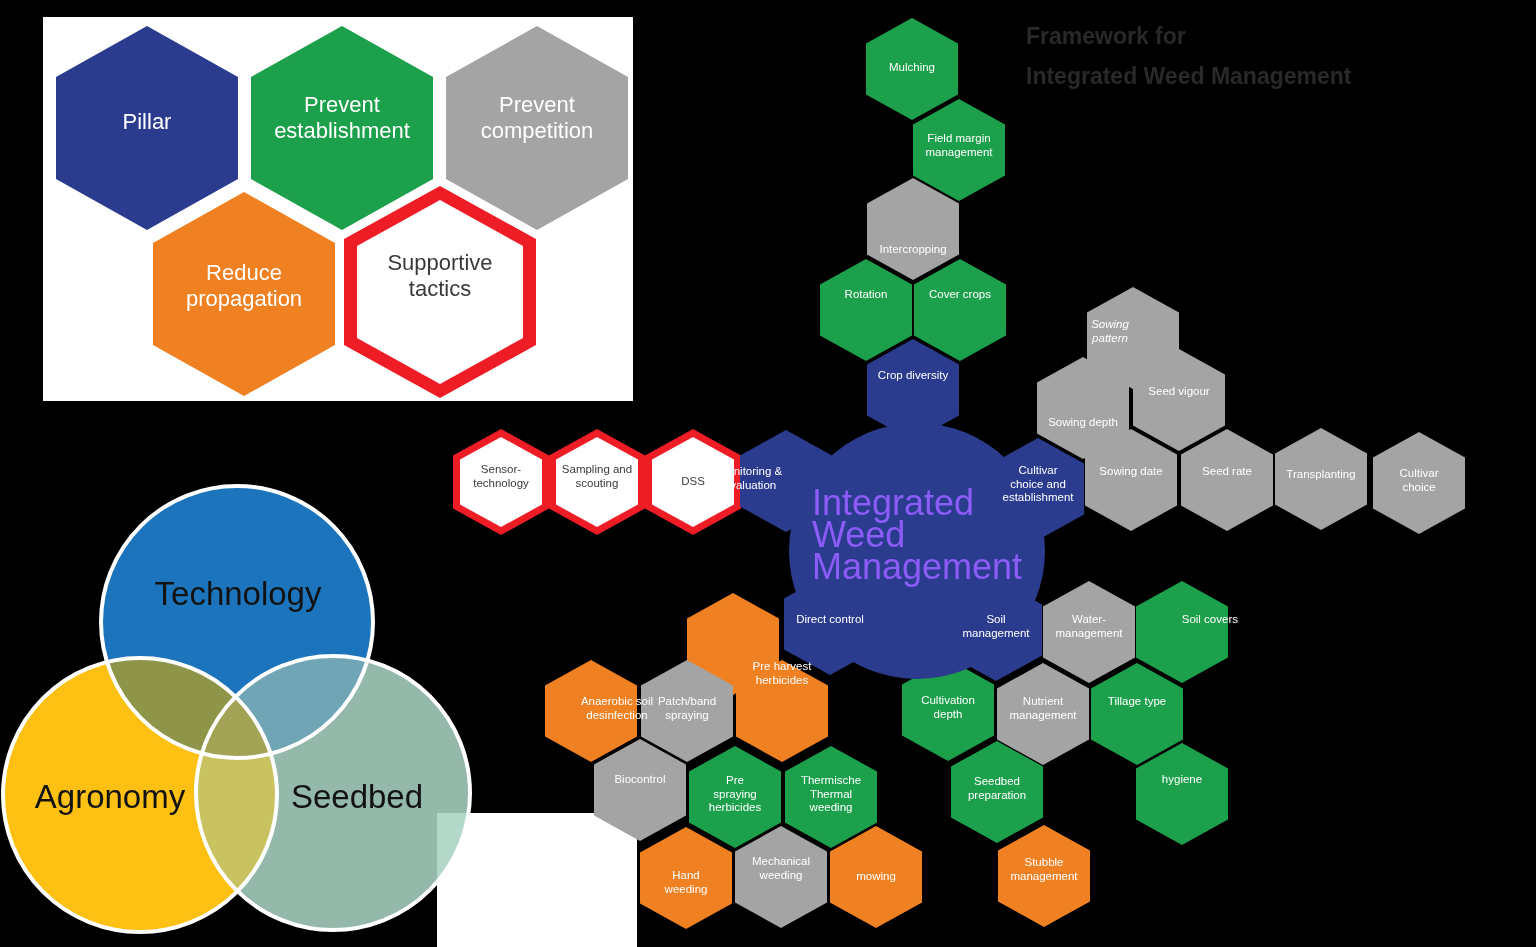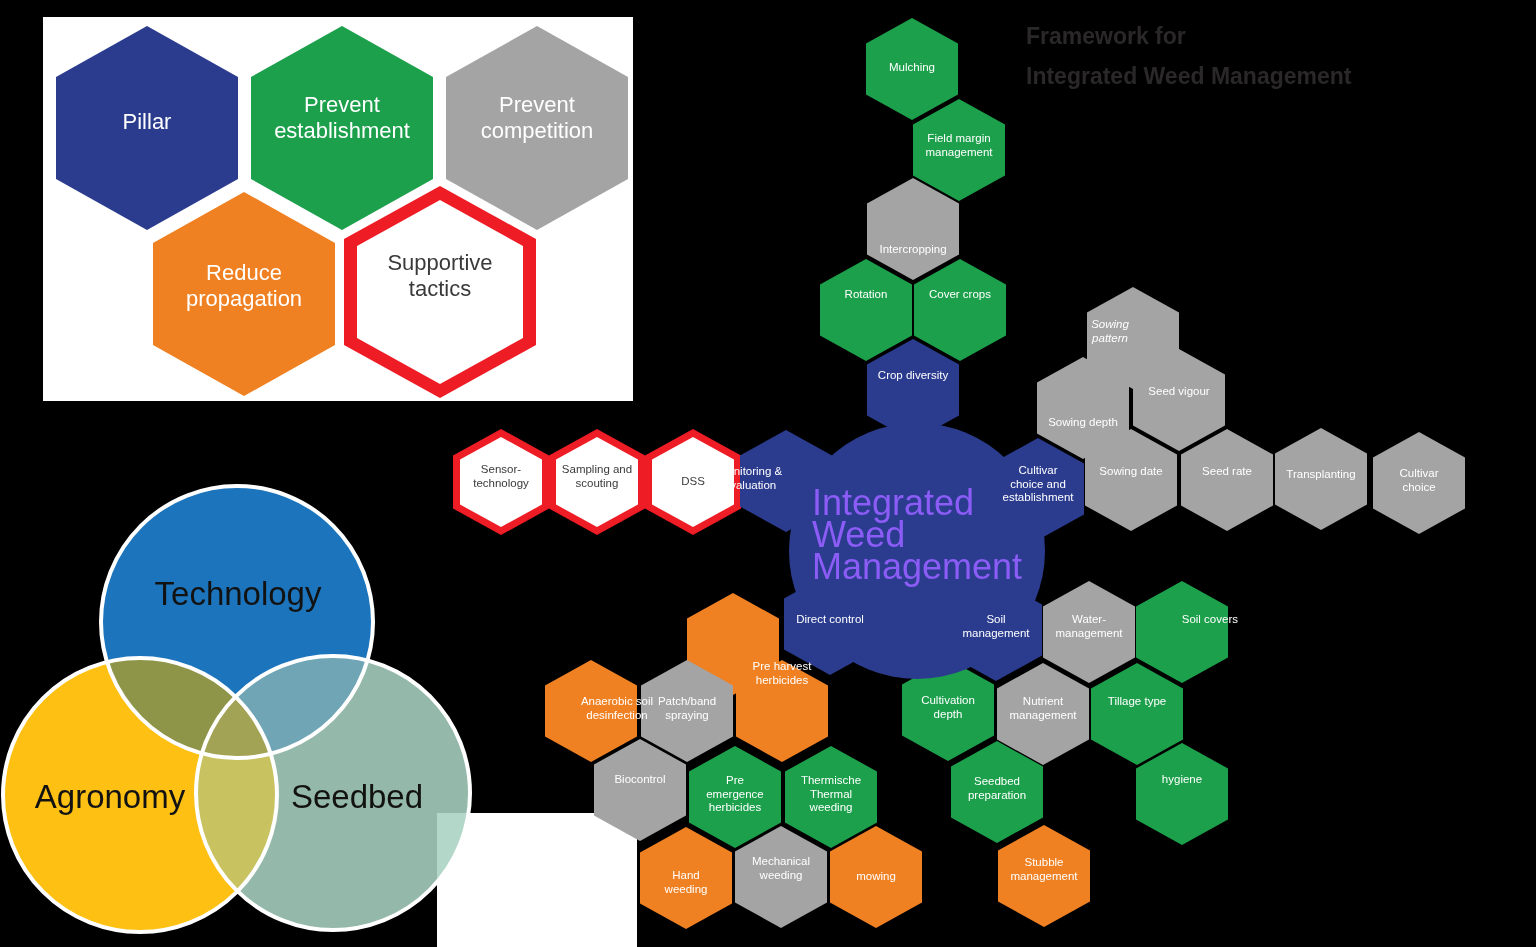--- a/index.html
+++ b/index.html
@@ -153,21 +153,21 @@
       <div class="hex-label" style="left: 996px; top: 626px;">Soil
 management</div>
       <div class="hex-label" style="left: 617px; top: 708px;">Anaerobic soil
 desinfection</div>
       <div class="hex-label" style="left: 687px; top: 708px;">Patch/band
 spraying</div>
       <div class="hex-label" style="left: 782px; top: 673px;">Pre harvest
 herbicides</div>
       <div class="hex-label" style="left: 640px; top: 780px; text-align: center;">Biocontrol</div>
       <div class="hex-label" style="left: 735px; top: 794px;">Pre
-emergence
+spraying
 herbicides</div>
       <div class="hex-label" style="left: 831px; top: 794px;">Thermische
 Thermal
 weeding</div>
       <div class="hex-label" style="left: 686px; top: 882px;">Hand
 weeding</div>
       <div class="hex-label" style="left: 781px; top: 868px;">Mechanical
 weeding</div>
       <div class="hex-label" style="left: 876px; top: 877px;">mowing</div>
       <div class="hex-label" style="left: 1089px; top: 626px;">Water-

